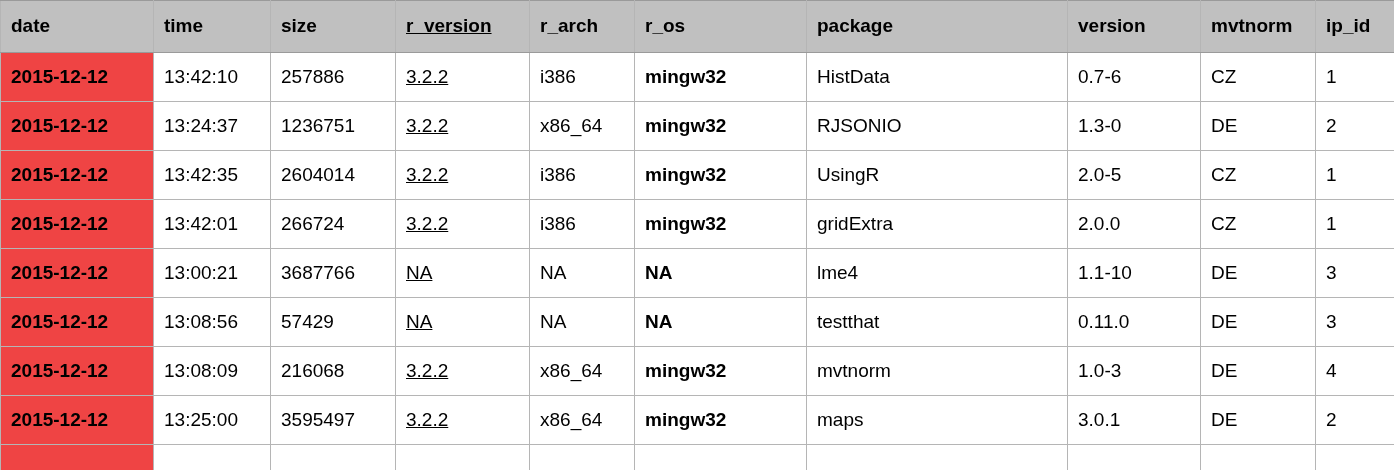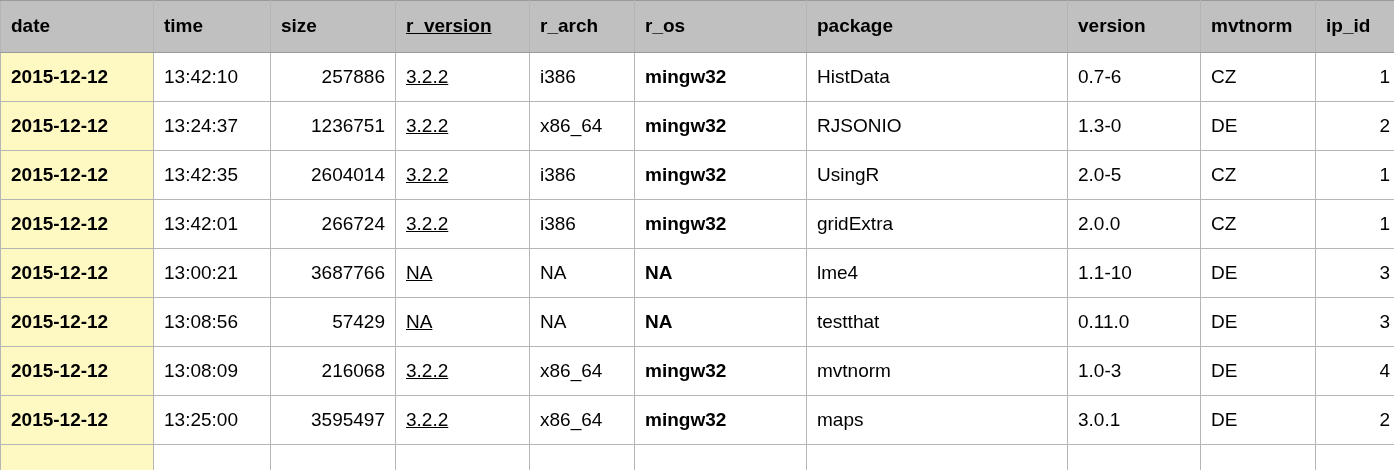--- a/index.html
+++ b/index.html
@@ -44,26 +44,26 @@
   table.data-table thead th {
     background: #c0c0c0;
     font-weight: bold;
     height: 52px;
     text-align: left;
     border-top: 1px solid #9a9a9a;
     border-bottom: 1px solid #9a9a9a;
   }
 
   table.data-table tbody th.row-head {
-    background: #fef9c3;
+    background: #ef4444;
     font-weight: bold;
     text-align: left;
   }
 
-  td.num { text-align: right; }
+  td.num { text-align: left; }
   td.txt { text-align: left; }
 
   
   .c-date     { width: 153px; }
   .c-time     { width: 117px; }
   .c-size     { width: 125px; }
   .c-rversion { width: 134px; text-decoration: underline; }
   .c-rarch    { width: 105px; }
   .c-ros      { width: 172px; font-weight: bold; }
   .c-package  { width: 261px; }

